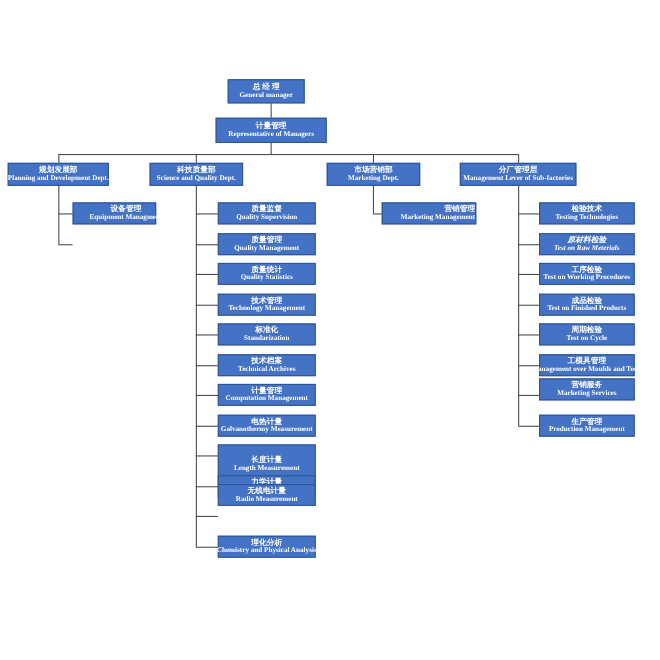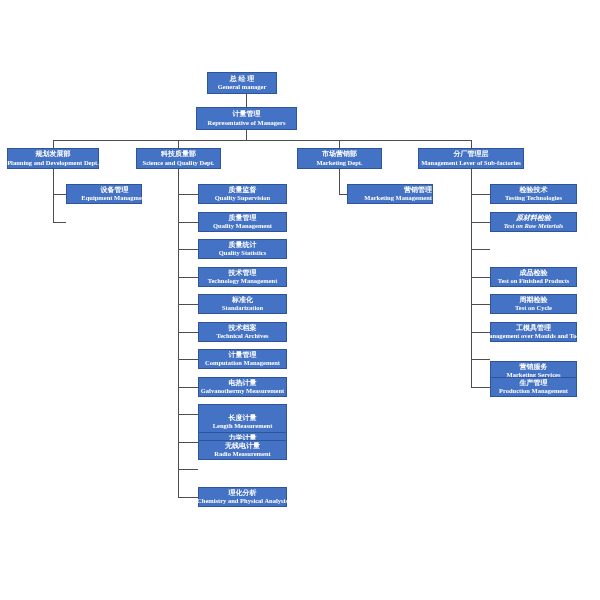--- a/index.html
+++ b/index.html
@@ -105,33 +105,37 @@
   </div>
 
   <div class="node" style="left:490px;top:184px;width:87px;height:20px;">
     <div class="zh">检验技术</div>
     <div class="en">Testing Technologies</div>
   </div>
   <div class="node" style="left:490px;top:212px;width:87px;height:20px;font-style:italic;">
     <div class="zh">原材料检验</div>
     <div class="en">Test on Raw Meterials</div>
   </div>
+  <div class="node" style="left:490px;top:239px;width:87px;height:20px;">
+    <div class="zh">工序检验</div>
+    <div class="en">Test on Working Procedures</div>
+  </div>
   <div class="node" style="left:490px;top:267px;width:87px;height:20px;">
     <div class="zh">成品检验</div>
     <div class="en">Test on Finished Products</div>
   </div>
   <div class="node" style="left:490px;top:294px;width:87px;height:20px;">
     <div class="zh">周期检验</div>
     <div class="en">Test on Cycle</div>
   </div>
   <div class="node" style="left:490px;top:322px;width:87px;height:20px;">
     <div class="zh">工模具管理</div>
     <div class="en">Management over Moulds and Tools</div>
   </div>
-  <div class="node" style="left:490px;top:344px;width:87px;height:20px;margin-top:17px;">
+  <div class="node" style="left:490px;top:344px;width:87px;height:20px;">
     <div class="zh">营销服务</div>
     <div class="en">Marketing Services</div>
   </div>
   <div class="node" style="left:490px;top:377px;width:87px;height:20px;">
     <div class="zh">生产管理</div>
     <div class="en">Production Management</div>
   </div>
 
   <div class="vline" style="left:246px;top:94px;height:13px;"></div>
   <div class="vline" style="left:246px;top:130px;height:10px;"></div>

